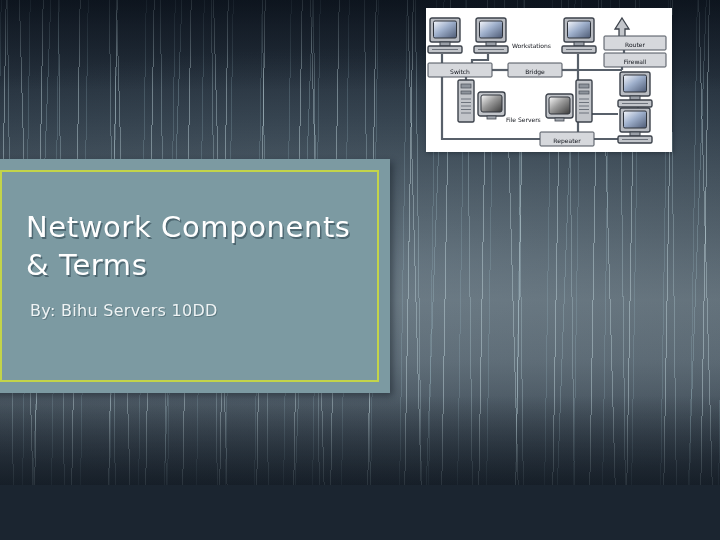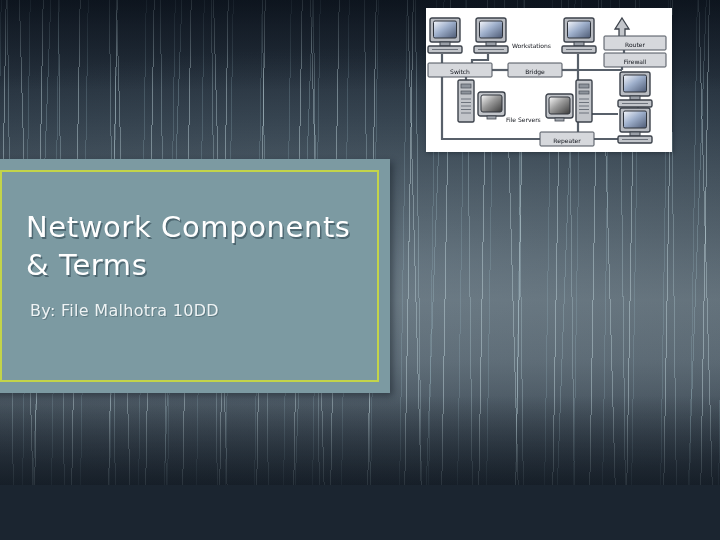--- a/index.html
+++ b/index.html
@@ -162,21 +162,21 @@
   <div class="bg-base"></div>
   <div class="bg-haze"></div>
   <div class="bg-streaks"></div>
   <div class="bg-vig"></div>
 
   <div id="title-block">
     <div id="title-block-inner">
       <div class="title-text-wrap">
         <h1 id="slide-title">Network Components
 &amp; Terms</h1>
-        <p id="slide-subtitle">By: File Malhotra 10DD</p>
+        <p id="slide-subtitle">By: Bihu Servers 10DD</p>
       </div>
     </div>
   </div>
 
   <div id="network-diagram">
     <svg width="246" height="144" viewBox="0 0 246 144" xmlns="http://www.w3.org/2000/svg">
       <defs>
         <linearGradient id="screenGrad" x1="0" y1="0" x2="1" y2="1">
           <stop offset="0%" stop-color="#f4f6fb"></stop>
           <stop offset="45%" stop-color="#9fb0cc"></stop>

